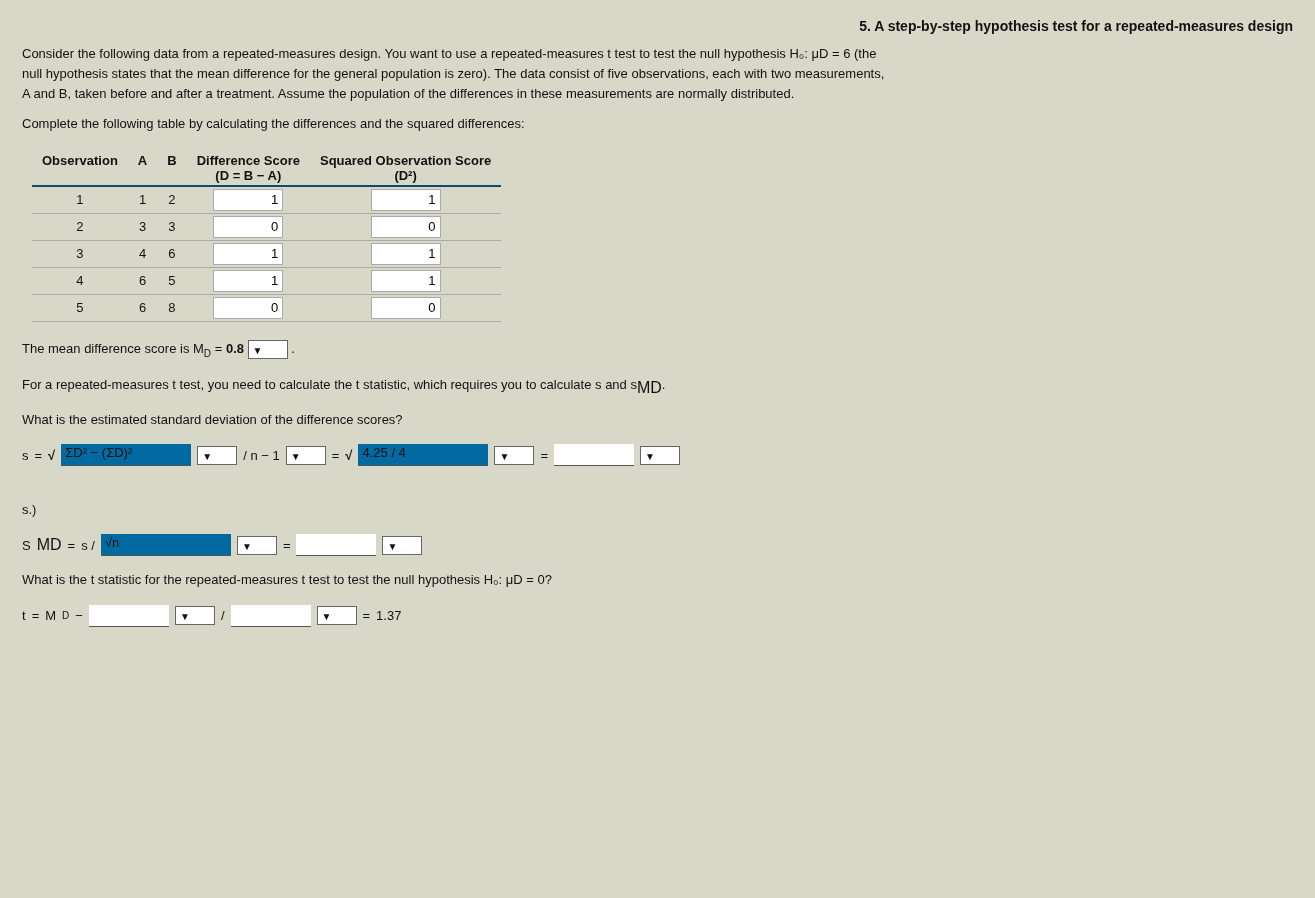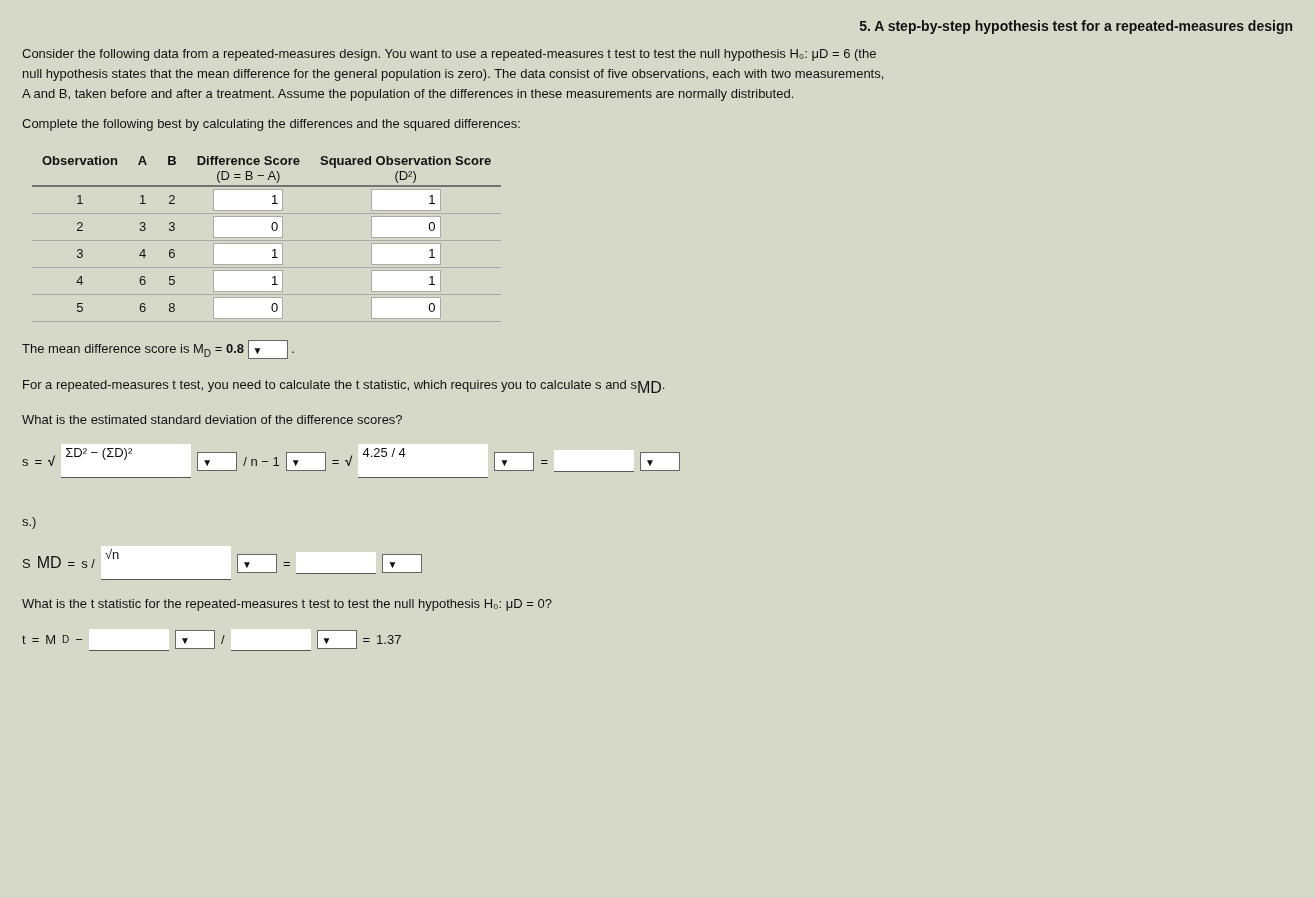--- a/index.html
+++ b/index.html
@@ -38,22 +38,22 @@
       padding: 2px 10px;
       text-align: center;
       font-size: 13px;
     }
     table.data-table thead tr.header-top th {
       font-weight: bold;
       border-bottom: none;
       padding-bottom: 0;
     }
     table.data-table thead tr.header-sub th {
-      font-weight: normal;
-      border-bottom: 2px solid #737373;
+      font-weight: bold;
+      border-bottom: 2px solid #0c4a6e;
       padding-top: 0;
     }
     table.data-table td {
       border-bottom: none;
     }
     table.data-table tbody tr td {
       border-bottom: 1px solid #aaa;
     }
     table.data-table tbody tr:first-child td {
       border-top: none;
@@ -97,25 +97,25 @@
       display: flex;
       align-items: center;
       gap: 6px;
       margin: 14px 0 14px 0;
       flex-wrap: wrap;
     }
     .formula-row span {
       font-size: 13px;
     }
     .formula-box {
-      background: #ffffff;
+      background: #0369a1;
       border: none;
       border-bottom: 1px solid #555;
       min-width: 130px;
-      height: 34px;
+      height: 22px;
       display: inline-block;
       vertical-align: middle;
       padding: 1px 4px;
       font-size: 13px;
     }
     .answer-box {
       background: white;
       border: none;
       border-bottom: 1px solid #555;
       min-width: 80px;
@@ -149,21 +149,21 @@
 <body>
 
 <div class="title">5. A step-by-step hypothesis test for a repeated-measures design</div>
 
 <div class="intro-text">
   <span>Consider the following data from a repeated-measures design. You want to use a repeated-measures t test to test the null hypothesis H₀: μD = 6 (the</span><br>
   <span>null hypothesis states that the mean difference for the general population is zero). The data consist of five observations, each with two measurements,</span><br>
   <span>A and B, taken before and after a treatment. Assume the population of the differences in these measurements are normally distributed.</span>
 </div>
 
-<div class="section-label">Complete the following best by calculating the differences and the squared differences:</div>
+<div class="section-label">Complete the following table by calculating the differences and the squared differences:</div>
 
 <div class="table-container">
   <table class="data-table">
     <thead>
       <tr class="header-top">
         <th class="th-left">Observation</th>
         <th>A</th>
         <th>B</th>
         <th>Difference Score</th>
         <th>Squared Observation Score</th>

